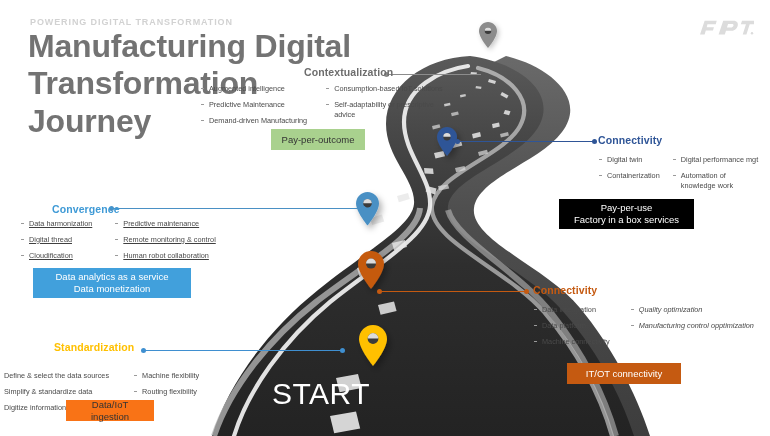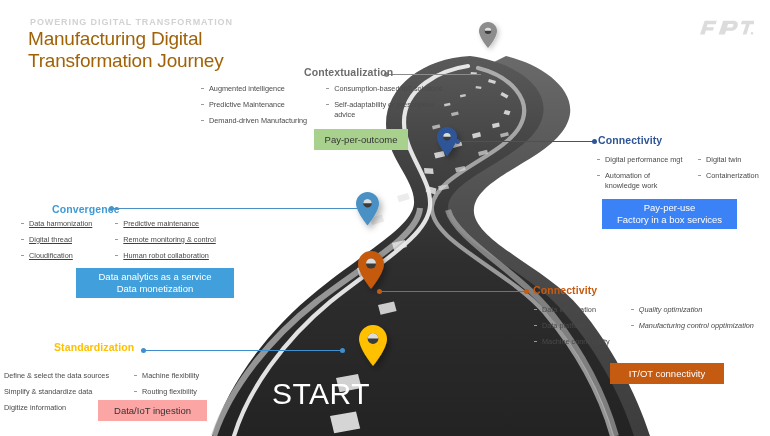--- a/index.html
+++ b/index.html
@@ -15,22 +15,22 @@
   #road-art{position:absolute;left:0;top:0;width:770px;height:436px;}
 
   
   .eyebrow{
     position:absolute;left:30px;top:17px;
     font-size:9px;letter-spacing:.9px;font-weight:700;
     color:#d2d2d2;white-space:nowrap;
   }
   .title{
     position:absolute;left:28px;top:28px;width:330px;
-    font-size:19px;line-height:1.17;font-weight:400;
-    color:#a16207;letter-spacing:-.2px;
+    font-size:32px;line-height:1.17;font-weight:700;
+    color:#737373;letter-spacing:-.2px;
   }
   .title .l2{display:block;}
 
   
   .logo{position:absolute;right:16px;top:16px;width:56px;height:26px;}
 
   
   .stage{position:absolute;}
   .stage-head{
     font-size:10.5px;font-weight:700;white-space:nowrap;
@@ -49,21 +49,21 @@
     width:3px;height:1px;background:#9a9a9a;
   }
   ul.items.nobullet li{padding-left:0;}
   ul.items.nobullet li::before{display:none;}
   ul.items li.wrap{white-space:normal;width:110px;}
 
   .badge{
     position:absolute;
     display:flex;align-items:center;justify-content:center;
     text-align:center;font-size:9.5px;line-height:1.25;
-    padding:5px 10px;box-sizing:border-box;margin-left:43px;
+    padding:5px 10px;box-sizing:border-box;
   }
 
   
   .conn{position:absolute;height:1px;}
   .conn .dot{
     position:absolute;top:-2px;width:5px;height:5px;border-radius:50%;
   }
   .conn .dot.l{left:-1px;}
   .conn .dot.r{right:-1px;}
 
@@ -265,35 +265,35 @@
           <li class="wrap">Self-adaptability or prescriptive advice</li>
         </ul>
       </div>
     </div>
   </div>
   <div class="badge" style="left:271px;top:129px;width:94px;height:21px;background:#a9d18e;color:#333333;">Pay-per-outcome</div>
 
   <div class="stage" style="left:598px;top:134px;">
     <div class="stage-head" style="color:#2f5597;">Connectivity</div>
     <div class="cols" style="margin-top:9px;">
+      <div class="col">
+        <ul class="items">
+          <li>Digital twin</li>
+          <li>Containerization</li>
+        </ul>
+      </div>
       <div class="col" style="margin-left:-2px;">
         <ul class="items">
           <li>Digital performance mgt</li>
           <li class="wrap" style="width:78px;">Automation of knowledge work</li>
         </ul>
       </div>
-      <div class="col">
-        <ul class="items">
-          <li>Digital twin</li>
-          <li>Containerization</li>
-        </ul>
-      </div>
-    </div>
-  </div>
-  <div class="badge" style="left:559px;top:199px;width:135px;height:30px;background:#3b82f6;color:#ffffff;flex-direction:column;">
+    </div>
+  </div>
+  <div class="badge" style="left:559px;top:199px;width:135px;height:30px;background:#000000;color:#ffffff;flex-direction:column;">
     <span>Pay-per-use</span>
     <span>Factory in a box services</span>
   </div>
 
   <div class="stage" style="left:20px;top:203px;text-decoration:underline;">
     <div class="stage-head" style="color:#3f9ad6;position:absolute;left:32px;top:0;">Convergence</div>
     <div class="cols" style="margin-top:16px;">
       <div class="col">
         <ul class="items">
           <li>Data harmonization</li>
@@ -346,17 +346,17 @@
         </ul>
       </div>
       <div class="col" style="margin-left:10px;">
         <ul class="items">
           <li>Machine flexibility</li>
           <li>Routing flexibility</li>
         </ul>
       </div>
     </div>
   </div>
-  <div class="badge" style="left:55px;top:400px;width:109px;height:21px;background:#fca5a5;color:#333333;">Data/IoT ingestion</div>
+  <div class="badge" style="left:66px;top:400px;width:88px;height:21px;background:#f97316;color:#333333;">Data/IoT ingestion</div>
 
   <div class="start-label">START</div>
 
 </div>
 
 </body></html>

